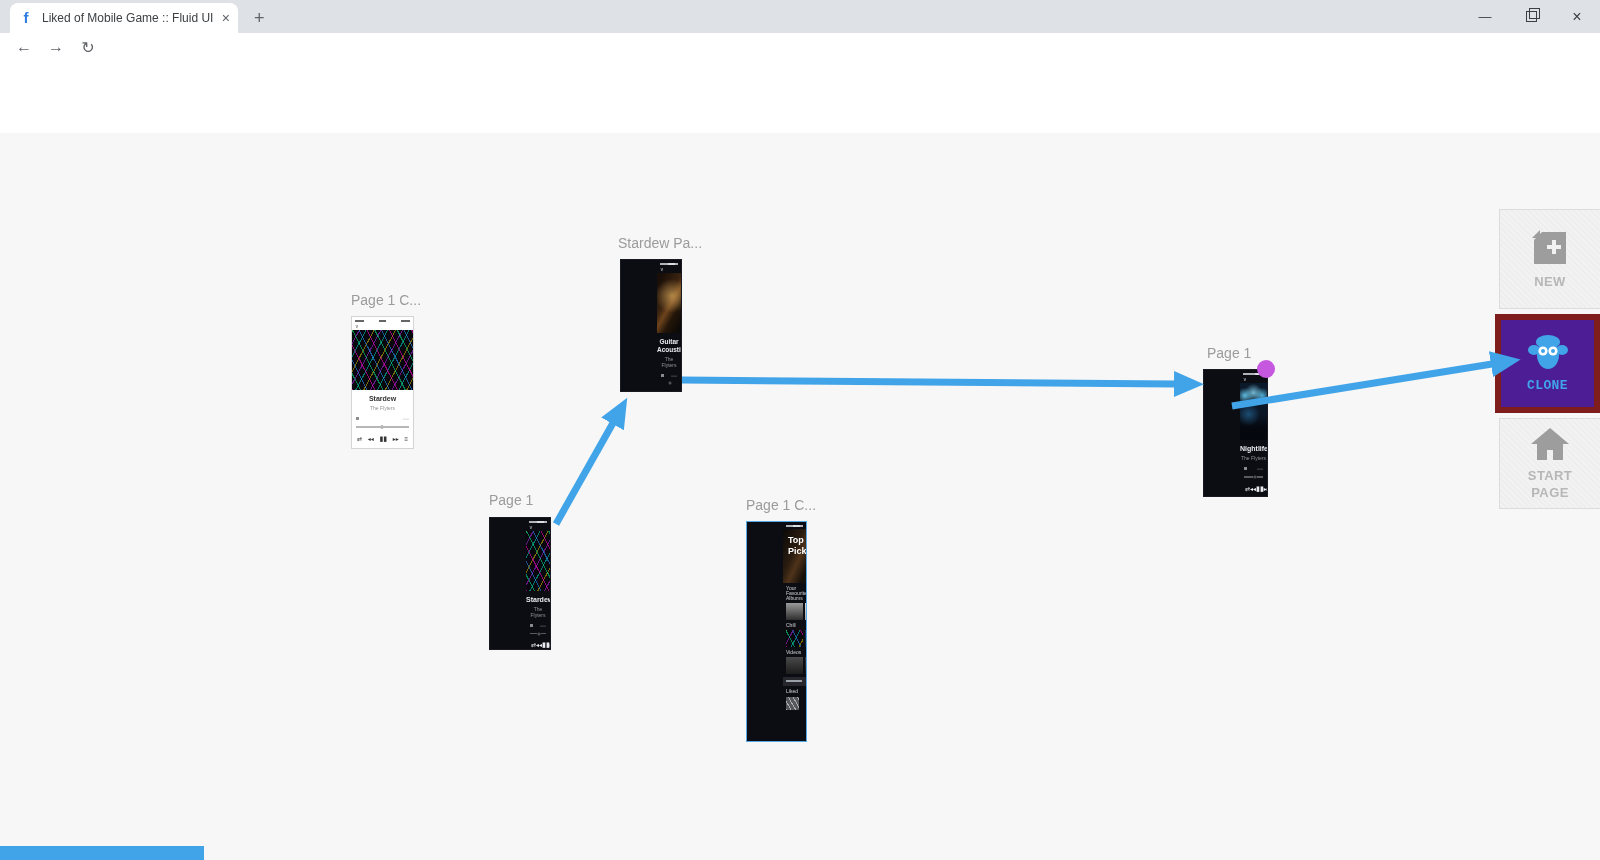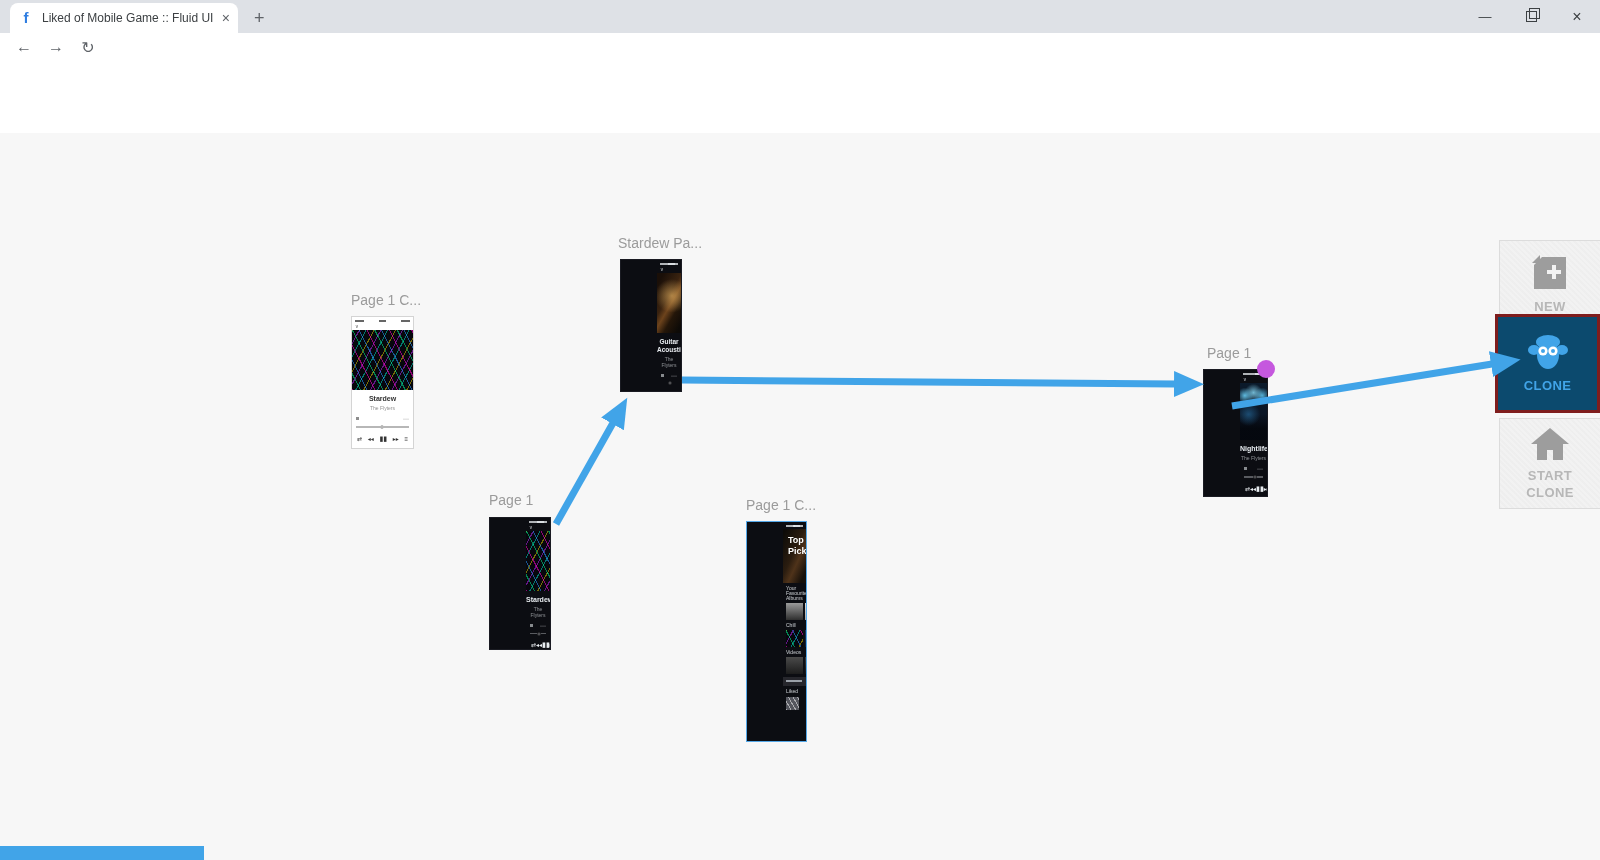--- a/index.html
+++ b/index.html
@@ -28,21 +28,21 @@
   .extwrap{position:absolute;right:58px;top:36px;width:26px;height:26px;border-radius:50%;background:#dadce0;display:flex;align-items:center;justify-content:center;}
   .menudots{position:absolute;right:18px;top:38px;font-size:16px;color:#5f6368;}
 
   .appheader{position:absolute;left:0;top:66px;width:1600px;height:67px;background:#ffffff;}
   .canvas{position:absolute;left:0;top:133px;width:1600px;height:727px;background:#f7f7f7;}
 
   
   .sbtn{position:absolute;right:0;width:101px;background:#f2f2f2;border:1px solid #dcdcdc;border-right:none;box-sizing:border-box;display:flex;flex-direction:column;align-items:center;justify-content:center;gap:6px;background-image:repeating-linear-gradient(45deg,rgba(0,0,0,.015) 0 2px,transparent 2px 4px);}
   .sbtn .lbl{font-size:13px;font-weight:bold;color:#b7b7b7;text-align:center;letter-spacing:.4px;line-height:1.25;}
   .sbtn svg{display:block;}
-  .sbtn.active{border:3px solid #7f1d1d;width:105px;background:#0c4a6e;}
+  .sbtn.active{border:6px solid #7f1d1d;width:105px;background:#4c1d95;font-family:Liberation Mono, monospace;}
   .sbtn.active .lbl{color:#41a4e8;}
 
   
   .pagelabel{position:absolute;font-size:14px;color:#9b9b9b;white-space:nowrap;}
   .phone{position:absolute;box-sizing:border-box;display:flex;flex-direction:column;overflow:hidden;}
   .phone.light{background:#ffffff;border:1px solid #d4d4d4;color:#333;}
   .phone.dark{background:#0c0d12;border:1px solid #1a1b22;color:#e8ecf0;padding-left:36px;}
   .phone.sel{border:1px solid #55a8e8;}
   .status{position:relative;height:7px;flex:0 0 7px;}
   .status i{position:absolute;top:3px;height:1.5px;background:currentColor;opacity:.75;}
@@ -291,21 +291,21 @@
       </div>
     <div class="controls">
       <span>⇄</span>
       <span>◂◂</span>
       <span class="big">▮▮</span>
       <span>▸▸</span>
       <span>≡</span>
     </div>
   </div>
 
-  <div class="sbtn" style="top:240px;height:88px;">
+  <div class="sbtn" style="top:209px;height:100px;">
     <svg width="42" height="40" viewBox="0 0 42 40">
       <path class="g" d="M13 4 37 4 37 36 5 36 5 12 Z"></path>
       <path class="g" d="M11 2 11 10 3 10 Z"></path>
       <path fill="#f2f2f2" d="M18 17h5v-5h4v5h5v4h-5v5h-4v-5h-5z"></path>
     </svg>
     <div class="lbl">NEW</div>
   </div>
 
   <div class="sbtn active" style="top:314px;height:99px;">
     <svg width="46" height="40" viewBox="0 0 46 40">
@@ -318,21 +318,21 @@
       <circle cx="18" cy="19" r="2" fill="#41a4e8"></circle>
       <circle cx="28" cy="19" r="2" fill="#41a4e8"></circle>
     </svg>
     <div class="lbl">CLONE</div>
   </div>
 
   <div class="sbtn" style="top:418px;height:91px;">
     <svg width="42" height="36" viewBox="0 0 42 36">
       <path class="g" d="M21 2 40 18 34 18 34 34 24 34 24 24 18 24 18 34 8 34 8 18 2 18 Z"></path>
     </svg>
-    <div class="lbl" style="width:72px;">START CLONE</div>
+    <div class="lbl" style="width:72px;">START PAGE</div>
   </div>
 
 
 
   <svg class="links" viewBox="0 0 1600 860">
     <defs>
       <marker id="ah" markerUnits="userSpaceOnUse" markerWidth="32" markerHeight="28" refX="1" refY="13" orient="auto">
         <path d="M0,0 L30,13 L0,26 Z" fill="#41a4e8"></path>
       </marker>
     </defs>

